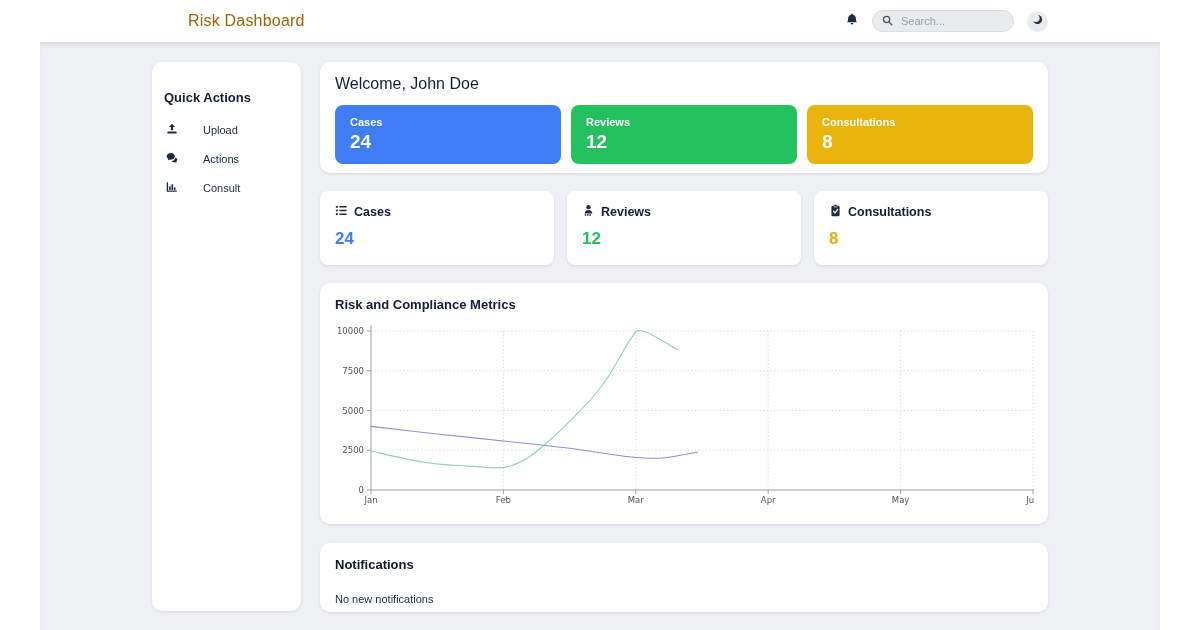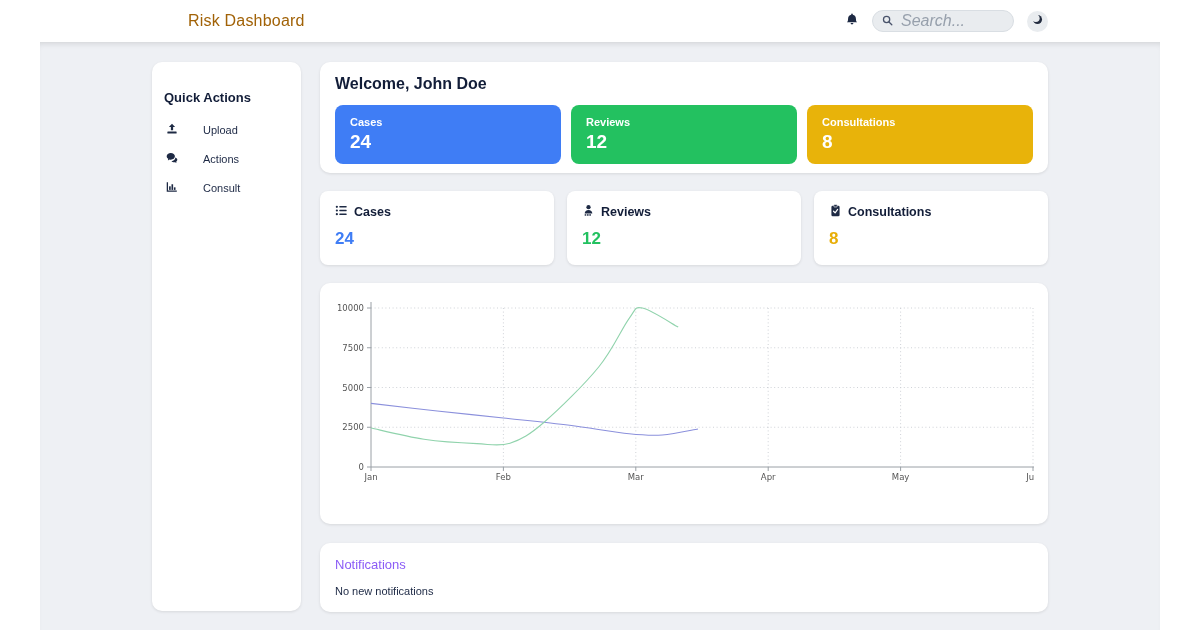--- a/index.html
+++ b/index.html
@@ -10,54 +10,54 @@
   }
   
   .header { position:absolute; left:0; top:0; width:1200px; height:42px; background:#fff; z-index:2; }
   .header-title { position:absolute; left:152px; top:50%; transform:translateY(-50%);
     font-size:16px; font-weight:normal; color:#a16207; letter-spacing:.2px;margin-left:36px; }
   .header-right { position:absolute; right:152px; top:0; height:42px; display:flex; align-items:center; gap:13px; }
   .bell-btn { background:none; border:none; padding:0; display:flex; cursor:pointer; }
   .search-pill { display:flex; align-items:center; gap:6px; width:142px; height:22px;
     background:#e9ecef; border:1px solid #d9dee3; border-radius:11px; padding:0 9px; }
   .search-pill input { border:none; background:transparent; outline:none; width:100%;
-    font-size:16px; color:#333; font-family:"Liberation Sans",sans-serif;font-style:italic; }
+    font-size:11px; color:#333; font-family:"Liberation Sans",sans-serif; }
   .search-pill input::placeholder { color:#97a0ac; }
   .moon-btn { width:21px; height:21px; border-radius:50%; background:#e9ecef; border:none;
     display:flex; align-items:center; justify-content:center; padding:0; cursor:pointer; }
   
   .content { position:absolute; left:40px; top:42px; width:1120px; height:588px;
     background:#eef0f4; box-shadow: inset 0 5px 6px -4px rgba(0,0,0,.14); }
   .card { position:absolute; background:#fff; border-radius:10px; box-shadow:0 1px 3px rgba(0,0,0,.10); }
   
   .sidebar { left:112px; top:20px; width:149px; height:549px; padding:28px 12px; }
   .sidebar-title { font-size:13px; font-weight:bold; margin:0 0 18px 0; color:#121d38; }
   .sidebar-item { display:flex; align-items:center; gap:25px; margin:0 0 15px 2px;
     font-size:11px; color:#1c2844; cursor:pointer; }
   .sidebar-item svg { flex:none; }
   
   .welcome { left:280px; top:20px; width:728px; height:111px; padding:13px 15px; }
-  .welcome-title { font-size:16px; font-weight:bold; margin:0 0 12px 0; color:#121d38; }
+  .welcome-title { font-size:16px; font-weight:normal; margin:0 0 12px 0; color:#121d38; }
   .tiles { display:flex; gap:10px; }
   .tile { flex:1; height:59px; border-radius:8px; padding:11px 15px; color:#fff; }
   .tile-label { font-size:11px; font-weight:bold; margin-bottom:4px; }
   .tile-value { font-size:19px; font-weight:bold; line-height:1; }
   
   .stats-row { position:absolute; left:280px; top:149px; width:728px; display:flex; gap:13px; }
   .stat-card { position:relative; flex:1; height:74px; background:#fff; border-radius:8px;
     box-shadow:0 1px 3px rgba(0,0,0,.10); padding:13px 15px; }
   .stat-head { display:flex; align-items:center; gap:6px; font-size:12.5px; font-weight:bold; color:#121d38; }
   .stat-value { font-size:17px; font-weight:bold; margin-top:9px; }
   
   .chart-card { left:280px; top:241px; width:728px; height:241px; padding:14px 15px; }
   .chart-title { font-size:13px; font-weight:bold; margin:0 0 8px 0; color:#121d38; }
   svg.chart { display:block; font-family:"DejaVu Sans", sans-serif; }
   
   .notif { left:280px; top:501px; width:728px; height:69px; padding:14px 15px; }
-  .notif-title { font-size:13px; font-weight:normal; margin:0 0 13px 0; color:#8b5cf6; }
+  .notif-title { font-size:13px; font-weight:bold; margin:0 0 21px 0; color:#0f172a; }
   .notif-text { font-size:11px; color:#1c2844; }
   .ic { fill:#1e2a44; }
 </style>
 </head>
 <body>
 
 <div class="header">
   <div class="header-title">Risk Dashboard</div>
   <div class="header-right">
     <button class="bell-btn">
@@ -181,20 +181,21 @@
               <polyline points="4.9,7.8 6.6,9.5 9.3,5.9" fill="none" stroke="#fff" stroke-width="1.3" stroke-linecap="round" stroke-linejoin="round"></polyline>
             </svg>
         </span>
         <span>Consultations</span>
       </div>
       <div class="stat-value" style="color: rgb(232, 174, 7);">8</div>
     </div>
   </div>
 
   <div class="card chart-card">
+    <h3 class="chart-title">Risk and Compliance Metrics</h3>
     <svg id="metrics-chart" class="chart" width="700" height="188" viewBox="0 0 700 188">
         <line x1="36" y1="130.25" x2="698" y2="130.25" stroke="#c9cdd2" stroke-width="0.9" stroke-dasharray="1 2.6"></line>
         <line x1="36" y1="90.5" x2="698" y2="90.5" stroke="#c9cdd2" stroke-width="0.9" stroke-dasharray="1 2.6"></line>
         <line x1="36" y1="50.75" x2="698" y2="50.75" stroke="#c9cdd2" stroke-width="0.9" stroke-dasharray="1 2.6"></line>
         <line x1="36" y1="11" x2="698" y2="11" stroke="#c9cdd2" stroke-width="0.9" stroke-dasharray="1 2.6"></line>
         <line x1="168.4" y1="11" x2="168.4" y2="170" stroke="#c9cdd2" stroke-width="0.9" stroke-dasharray="1 2.6"></line>
         <line x1="300.8" y1="11" x2="300.8" y2="170" stroke="#c9cdd2" stroke-width="0.9" stroke-dasharray="1 2.6"></line>
         <line x1="433.20000000000005" y1="11" x2="433.20000000000005" y2="170" stroke="#c9cdd2" stroke-width="0.9" stroke-dasharray="1 2.6"></line>
         <line x1="565.6" y1="11" x2="565.6" y2="170" stroke="#c9cdd2" stroke-width="0.9" stroke-dasharray="1 2.6"></line>
         <line x1="698" y1="11" x2="698" y2="170" stroke="#c9cdd2" stroke-width="0.9" stroke-dasharray="1 2.6"></line>

